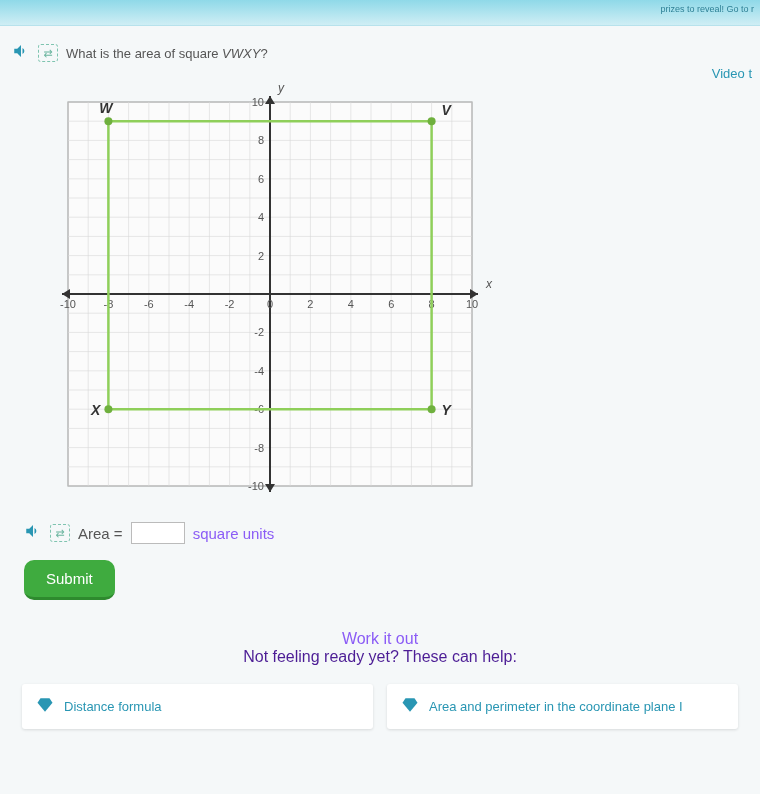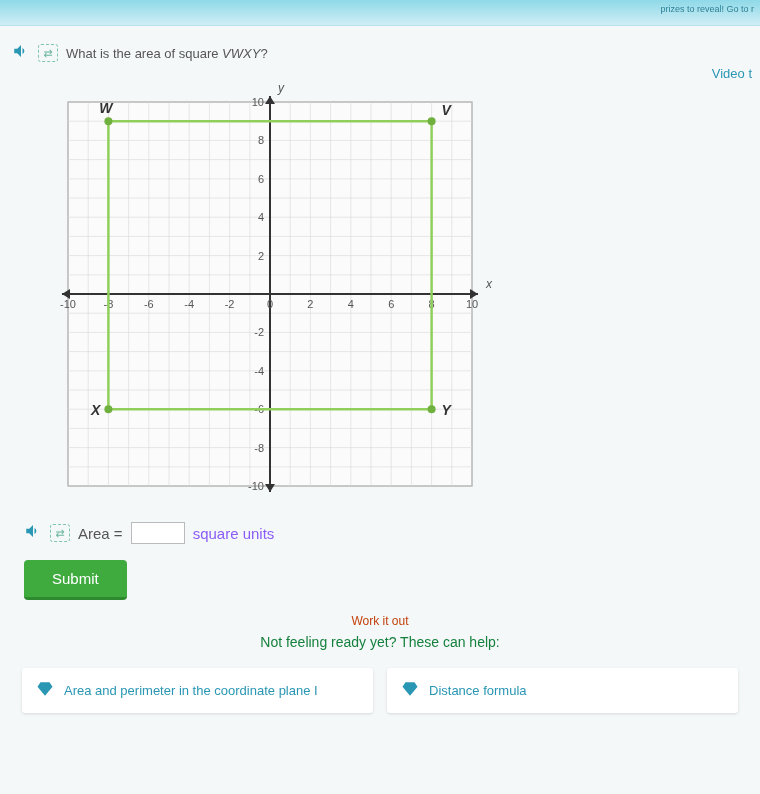--- a/index.html
+++ b/index.html
@@ -48,33 +48,33 @@
   .area-label { font-size: 15px; color: #555; }
   .area-input {
     width: 54px; height: 22px;
     border: 1px solid #bbb;
     background: #fff;
     font-size: 13px;
     padding: 0 4px;
   }
   .units { font-size: 15px; color: #8b5cf6; }
   .submit-btn {
-    margin: 16px 0 0 12px;
+    margin: 16px 0 16px 12px;
     background: #3fab3f;
     color: #fff;
     border: none;
     border-bottom: 3px solid #2e8a2e;
-    padding: 10px 28px;
+    padding: 10px 22px;
     font-size: 15px;
-    border-radius: 4px;
+    border-radius: 10px;
     cursor: pointer;
   }
   .workout-block { text-align: center; margin-top: 14px; }
-  .workout-title { font-size: 12px; color: #c2410c; margin-bottom: 6px; }
-  .workout-sub { font-size: 14px; color: #15803d; }
+  .workout-title { font-size: 16px; color: #8b5cf6; margin-bottom: 0; }
+  .workout-sub { font-size: 16px; color: #4c1d95; }
   .help-row {
     display: flex; gap: 14px;
     margin: 18px 10px 0 10px;
   }
   .help-card {
     flex: 1;
     background: #fff;
     border-radius: 3px;
     box-shadow: 0 1px 3px rgba(0,0,0,.12);
     padding: 12px 14px;
@@ -214,25 +214,25 @@
     <div class="workout-sub">Not feeling ready yet? These can help:</div>
   </div>
 
   <div class="help-row">
     <div class="help-card">
       <span class="gem-icon">
         <svg viewBox="0 0 24 24">
             <path fill="#2996b3" d="M6 3h12l4 6-10 12L2 9l4-6z"></path>
           </svg>
       </span>
-      <span>Area and perimeter in the coordinate plane I</span>
+      <span>Distance formula</span>
     </div>
     <div class="help-card">
       <span class="gem-icon">
         <svg viewBox="0 0 24 24">
             <path fill="#2996b3" d="M6 3h12l4 6-10 12L2 9l4-6z"></path>
           </svg>
       </span>
-      <span>Distance formula</span>
+      <span>Area and perimeter in the coordinate plane I</span>
     </div>
   </div>
 
 </div>
 
 </body></html>

